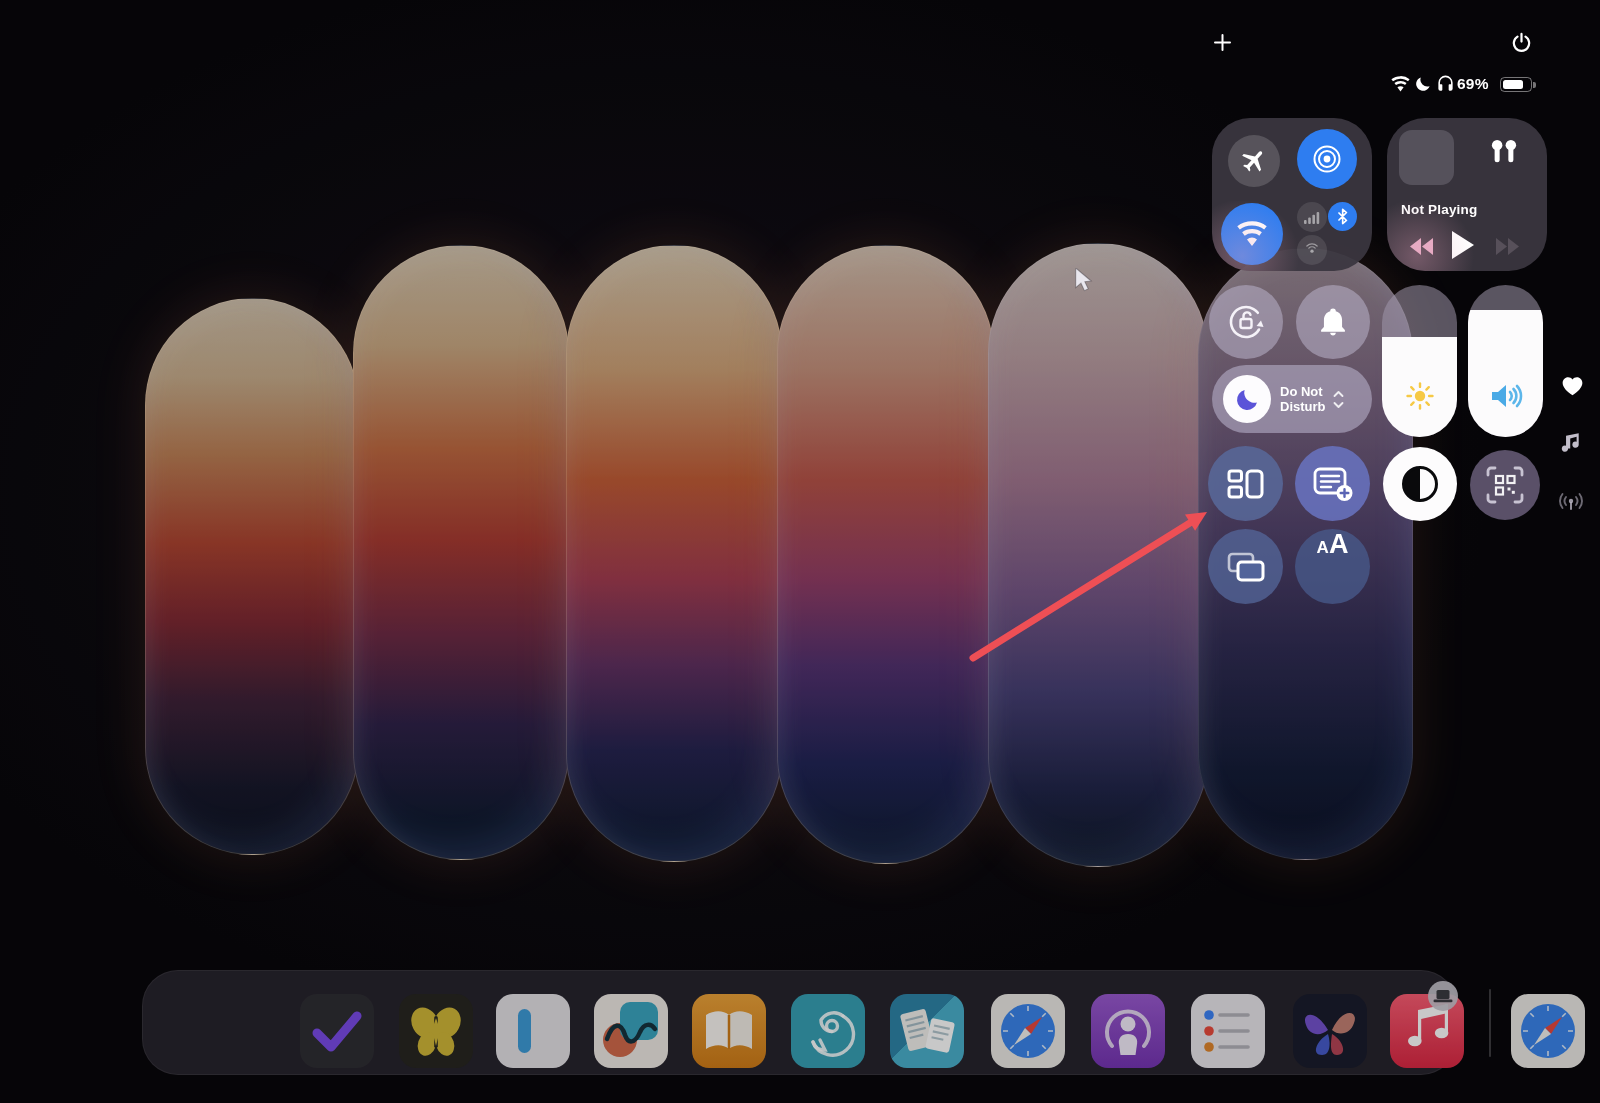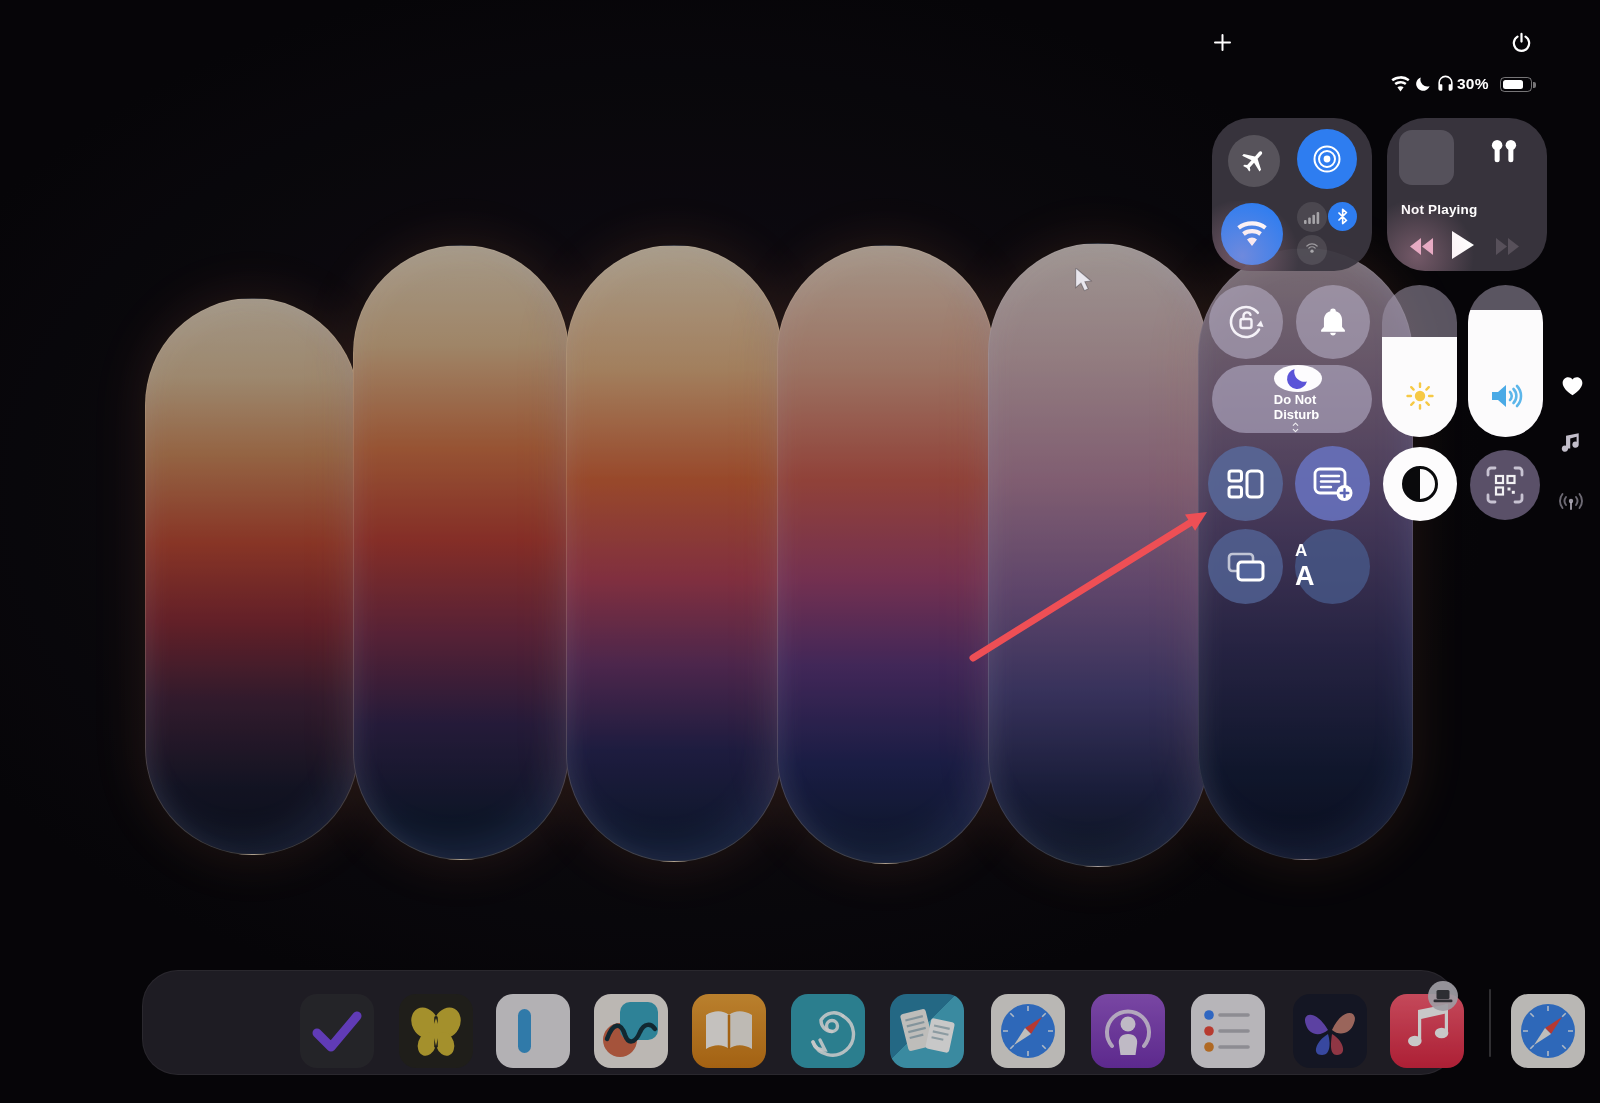--- a/index.html
+++ b/index.html
@@ -33,21 +33,21 @@
 
   
   .abs { position:absolute; }
   .statusrow { z-index:20; color:#fff; }
   .batt { width:32px; height:15px; border:1.5px solid rgba(255,255,255,0.45); border-radius:4.5px; position:relative; }
   .batt .fill { position:absolute; left:2px; top:2px; bottom:2px; width:66%; background:#fff; border-radius:2.5px; }
   .batt .nub { position:absolute; right:-4.5px; top:4px; width:3px; height:6px; background:rgba(255,255,255,0.45); border-radius:0 2px 2px 0; }
   .pct { font-size:15.5px; font-weight:700; color:#fff; letter-spacing:.2px; }
 
   
-  .cc { z-index:30;flex-direction:column; }
+  .cc { z-index:30; }
   .tile { border-radius:38px; background:rgba(58,54,64,0.94); position:absolute; overflow:hidden; }
   .tile::after { content:""; position:absolute; left:-30px; bottom:-40px; width:120px; height:110px;
                  background:radial-gradient(circle, rgba(230,160,185,0.35), transparent 70%); }
   .cbtn { position:absolute; border-radius:50%; display:flex; align-items:center; justify-content:center; }
   .l-translucent { background:rgba(178,170,192,0.62); }
   .b-translucent { background:rgba(95,110,160,0.80); }
   .circ { border-radius:50%; display:flex; align-items:center; justify-content:center; position:absolute; }
   .blue { background:#2e7df0; }
   .gray { background:rgba(255,255,255,0.16); }
   .dimc { background:rgba(255,255,255,0.10); }
@@ -281,21 +281,21 @@
   <div class="abs statusrow" style="left:1414px; top:75px;">
     <svg width="18" height="18" viewBox="0 0 24 24">
       <path d="M20.8 14.9 A9.2 9.2 0 0 1 9.1 3.2 9.2 9.2 0 1 0 20.8 14.9z" fill="#fff"></path>
     </svg>
   </div>
   <div class="abs statusrow" style="left:1436px; top:74px;">
     <svg width="19" height="19" viewBox="0 0 24 24">
       <path d="M12 2a9 9 0 0 0-9 9v7.5A2.5 2.5 0 0 0 5.5 21H7a1 1 0 0 0 1-1v-6a1 1 0 0 0-1-1H5v-2a7 7 0 0 1 14 0v2h-2a1 1 0 0 0-1 1v6a1 1 0 0 0 1 1h1.5a2.5 2.5 0 0 0 2.5-2.5V11a9 9 0 0 0-9-9z" fill="#fff"></path>
     </svg>
   </div>
-  <div class="abs statusrow pct" style="left:1457px; top:75px;">30%</div>
+  <div class="abs statusrow pct" style="left:1457px; top:75px;">69%</div>
   <div class="abs statusrow" style="left:1500px; top:77px;">
     <div class="batt">
         <div class="fill"></div>
         <div class="nub"></div>
       </div>
   </div>
 
   <div class="tile cc" style="left:1212px; top:118px; width:160px; height:153px;">
     <div class="circ gray" style="left:16px; top:17px; width:52px; height:52px;">
       <svg width="28" height="28" viewBox="0 0 24 24" style="transform:rotate(42deg);">

